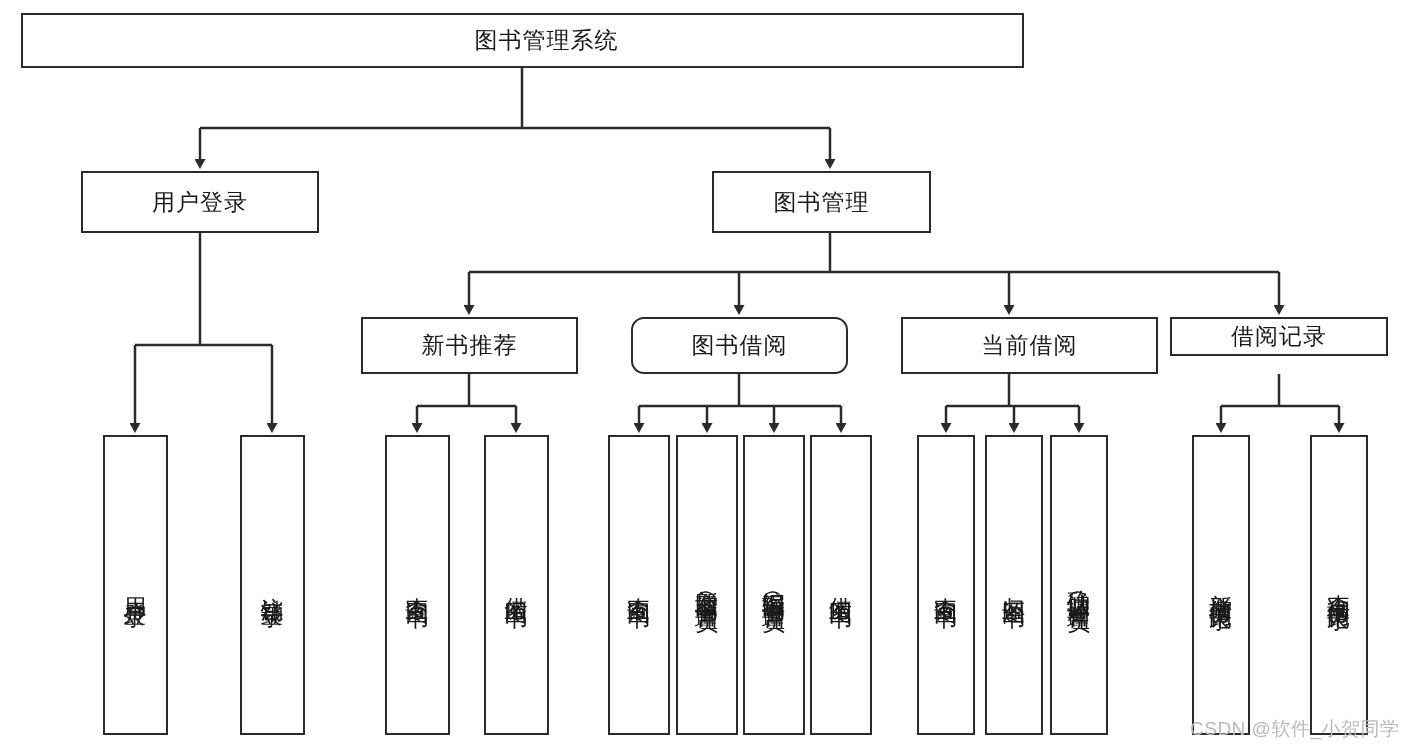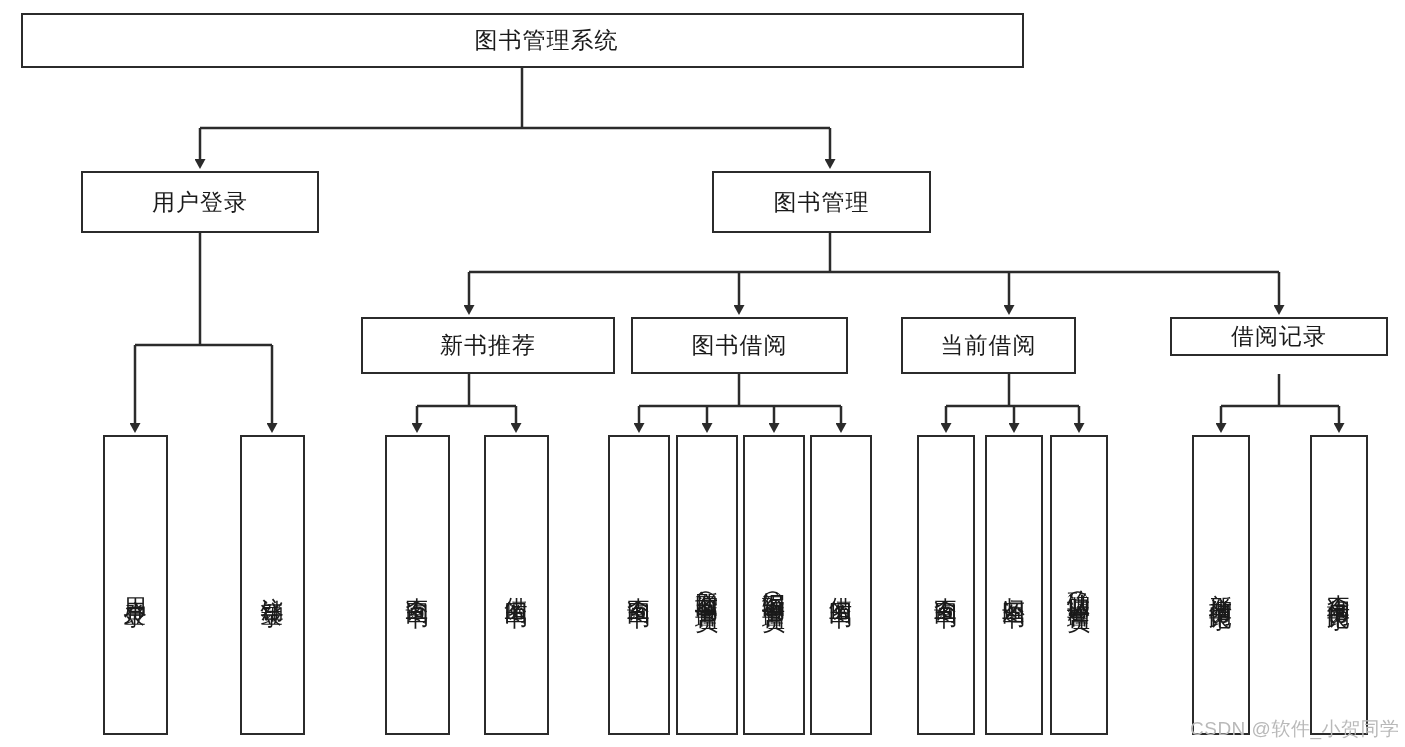--- a/index.html
+++ b/index.html
@@ -86,23 +86,23 @@
       <path d="M1221,406 L1221,424" marker-end="url(#arrow)"></path>
       <path d="M1339,406 L1339,424" marker-end="url(#arrow)"></path>
     </g>
   </svg>
 
   <div class="node h" id="n-root" style="left: 21px; top: 13px; width: 1003px; height: 55px; padding-left: 48px;">图书管理系统</div>
 
   <div class="node h" id="n-l1-0" style="left: 81px; top: 171px; width: 238px; height: 62px;">用户登录</div>
   <div class="node h" id="n-l1-1" style="left: 712px; top: 171px; width: 219px; height: 62px;">图书管理</div>
 
-  <div class="node h" id="n-l2-0" style="left: 361px; top: 317px; width: 254px; height: 57px;">新书推荐</div>
-  <div class="node h" id="n-l2-1" style="left: 631px; top: 317px; width: 217px; height: 57px;">图书借阅</div>
-  <div class="node h" id="n-l2-2" style="left: 901px; top: 317px; width: 175px; height: 57px;">当前借阅</div>
+  <div class="node h" id="n-l2-0" style="left: 361px; top: 317px; width: 217px; height: 57px;">新书推荐</div>
+  <div class="node h" id="n-l2-1" style="left: 631px; top: 317px; width: 217px; height: 57px; border-radius: 13px;">图书借阅</div>
+  <div class="node h" id="n-l2-2" style="left: 901px; top: 317px; width: 257px; height: 57px;">当前借阅</div>
   <div class="node h" id="n-l2-3" style="left: 1170px; top: 317px; width: 218px; height: 39px;">借阅记录</div>
 
   <div class="node leaf" id="n-lf-0" style="left: 103px; top: 435px; width: 65px; height: 300px;">用户登录</div>
   <div class="node leaf" id="n-lf-1" style="left: 240px; top: 435px; width: 65px; height: 300px;">注销登录</div>
   <div class="node leaf" id="n-lf-2" style="left: 385px; top: 435px; width: 65px; height: 300px;">查询图书</div>
   <div class="node leaf" id="n-lf-3" style="left: 484px; top: 435px; width: 65px; height: 300px;">借阅图书</div>
   <div class="node leaf" id="n-lf-4" style="left: 608px; top: 435px; width: 62px; height: 300px;">查询图书</div>
   <div class="node leaf" id="n-lf-5" style="left: 676px; top: 435px; width: 62px; height: 300px;">新增图书（管理员）</div>
   <div class="node leaf" id="n-lf-6" style="left: 743px; top: 435px; width: 62px; height: 300px;">编辑图书（管理员）</div>
   <div class="node leaf" id="n-lf-7" style="left: 810px; top: 435px; width: 62px; height: 300px;">借阅图书</div>

